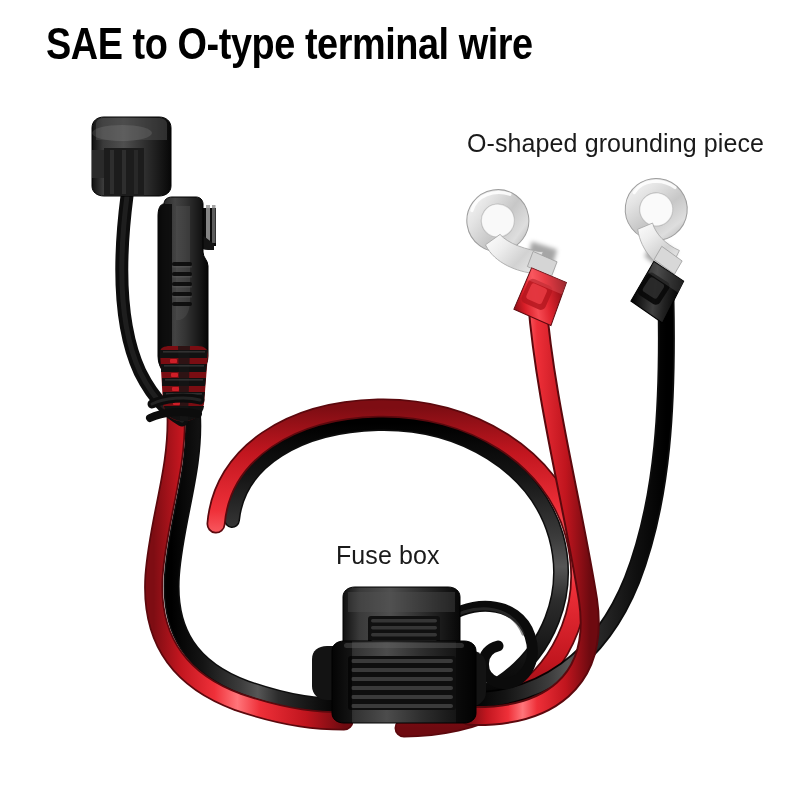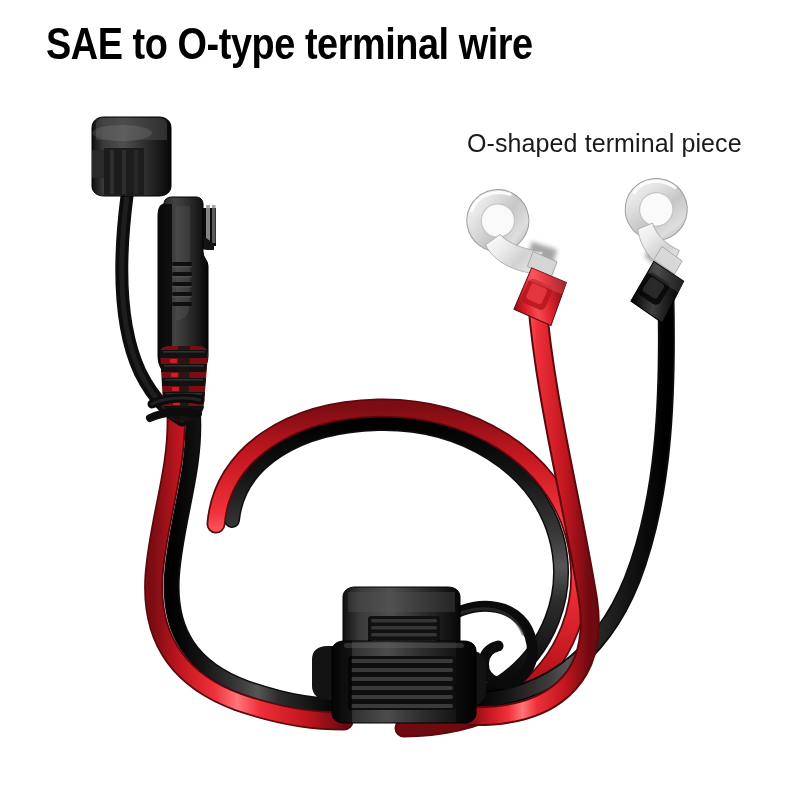--- a/index.html
+++ b/index.html
@@ -345,16 +345,17 @@
       <path d="M456,641 L464,641 C471,641 476,645 476,651 L476,713 C476,719 471,723 464,723 L456,723 Z" fill="#000" opacity="0.5"></path>
 
       <rect x="344" y="643" width="120" height="5" rx="2.5" fill="#6d6d6d" opacity="0.35"></rect>
     </g>
 
   </svg>
 
   <div id="page-title">SAE to O-type terminal wire</div>
 
 
-  <div class="label" id="label-oshape">O-shaped terminal piece</div>
-
+  <div class="label" id="label-oshape">O-shaped grounding piece</div>
+
+  <div class="label" id="label-fuse">Fuse box</div>
 
 </div>
 
 </body></html>

